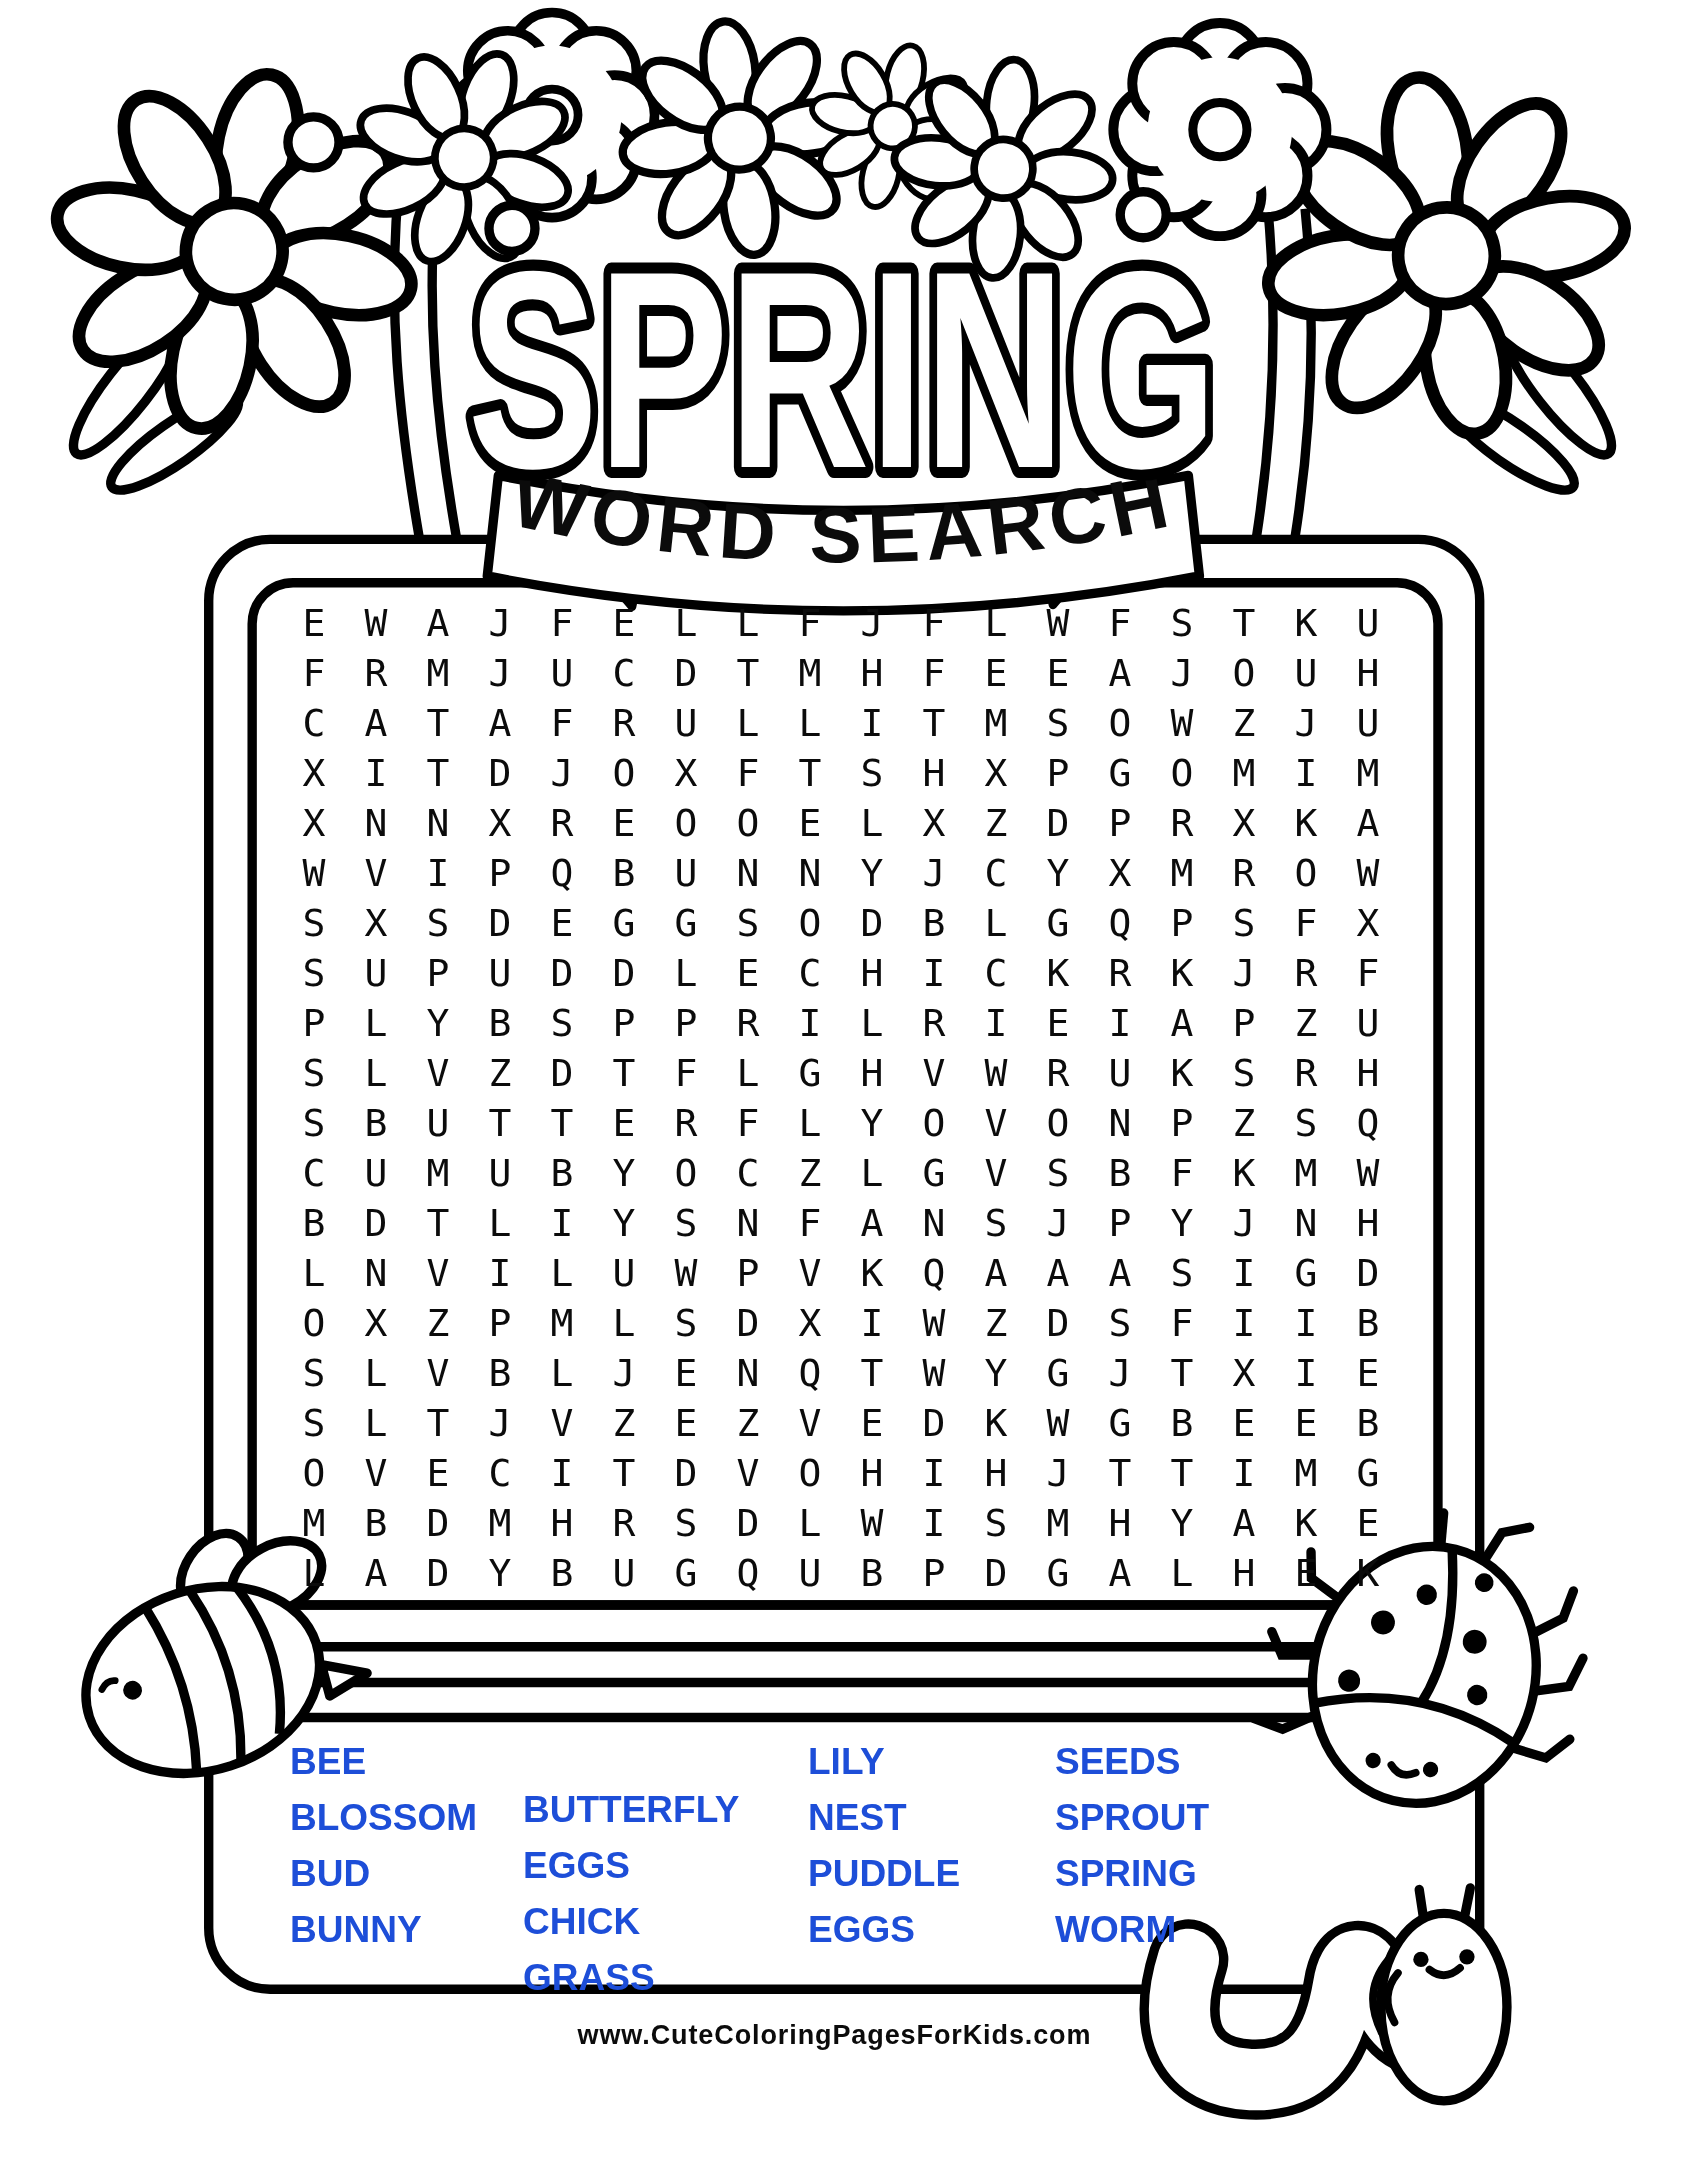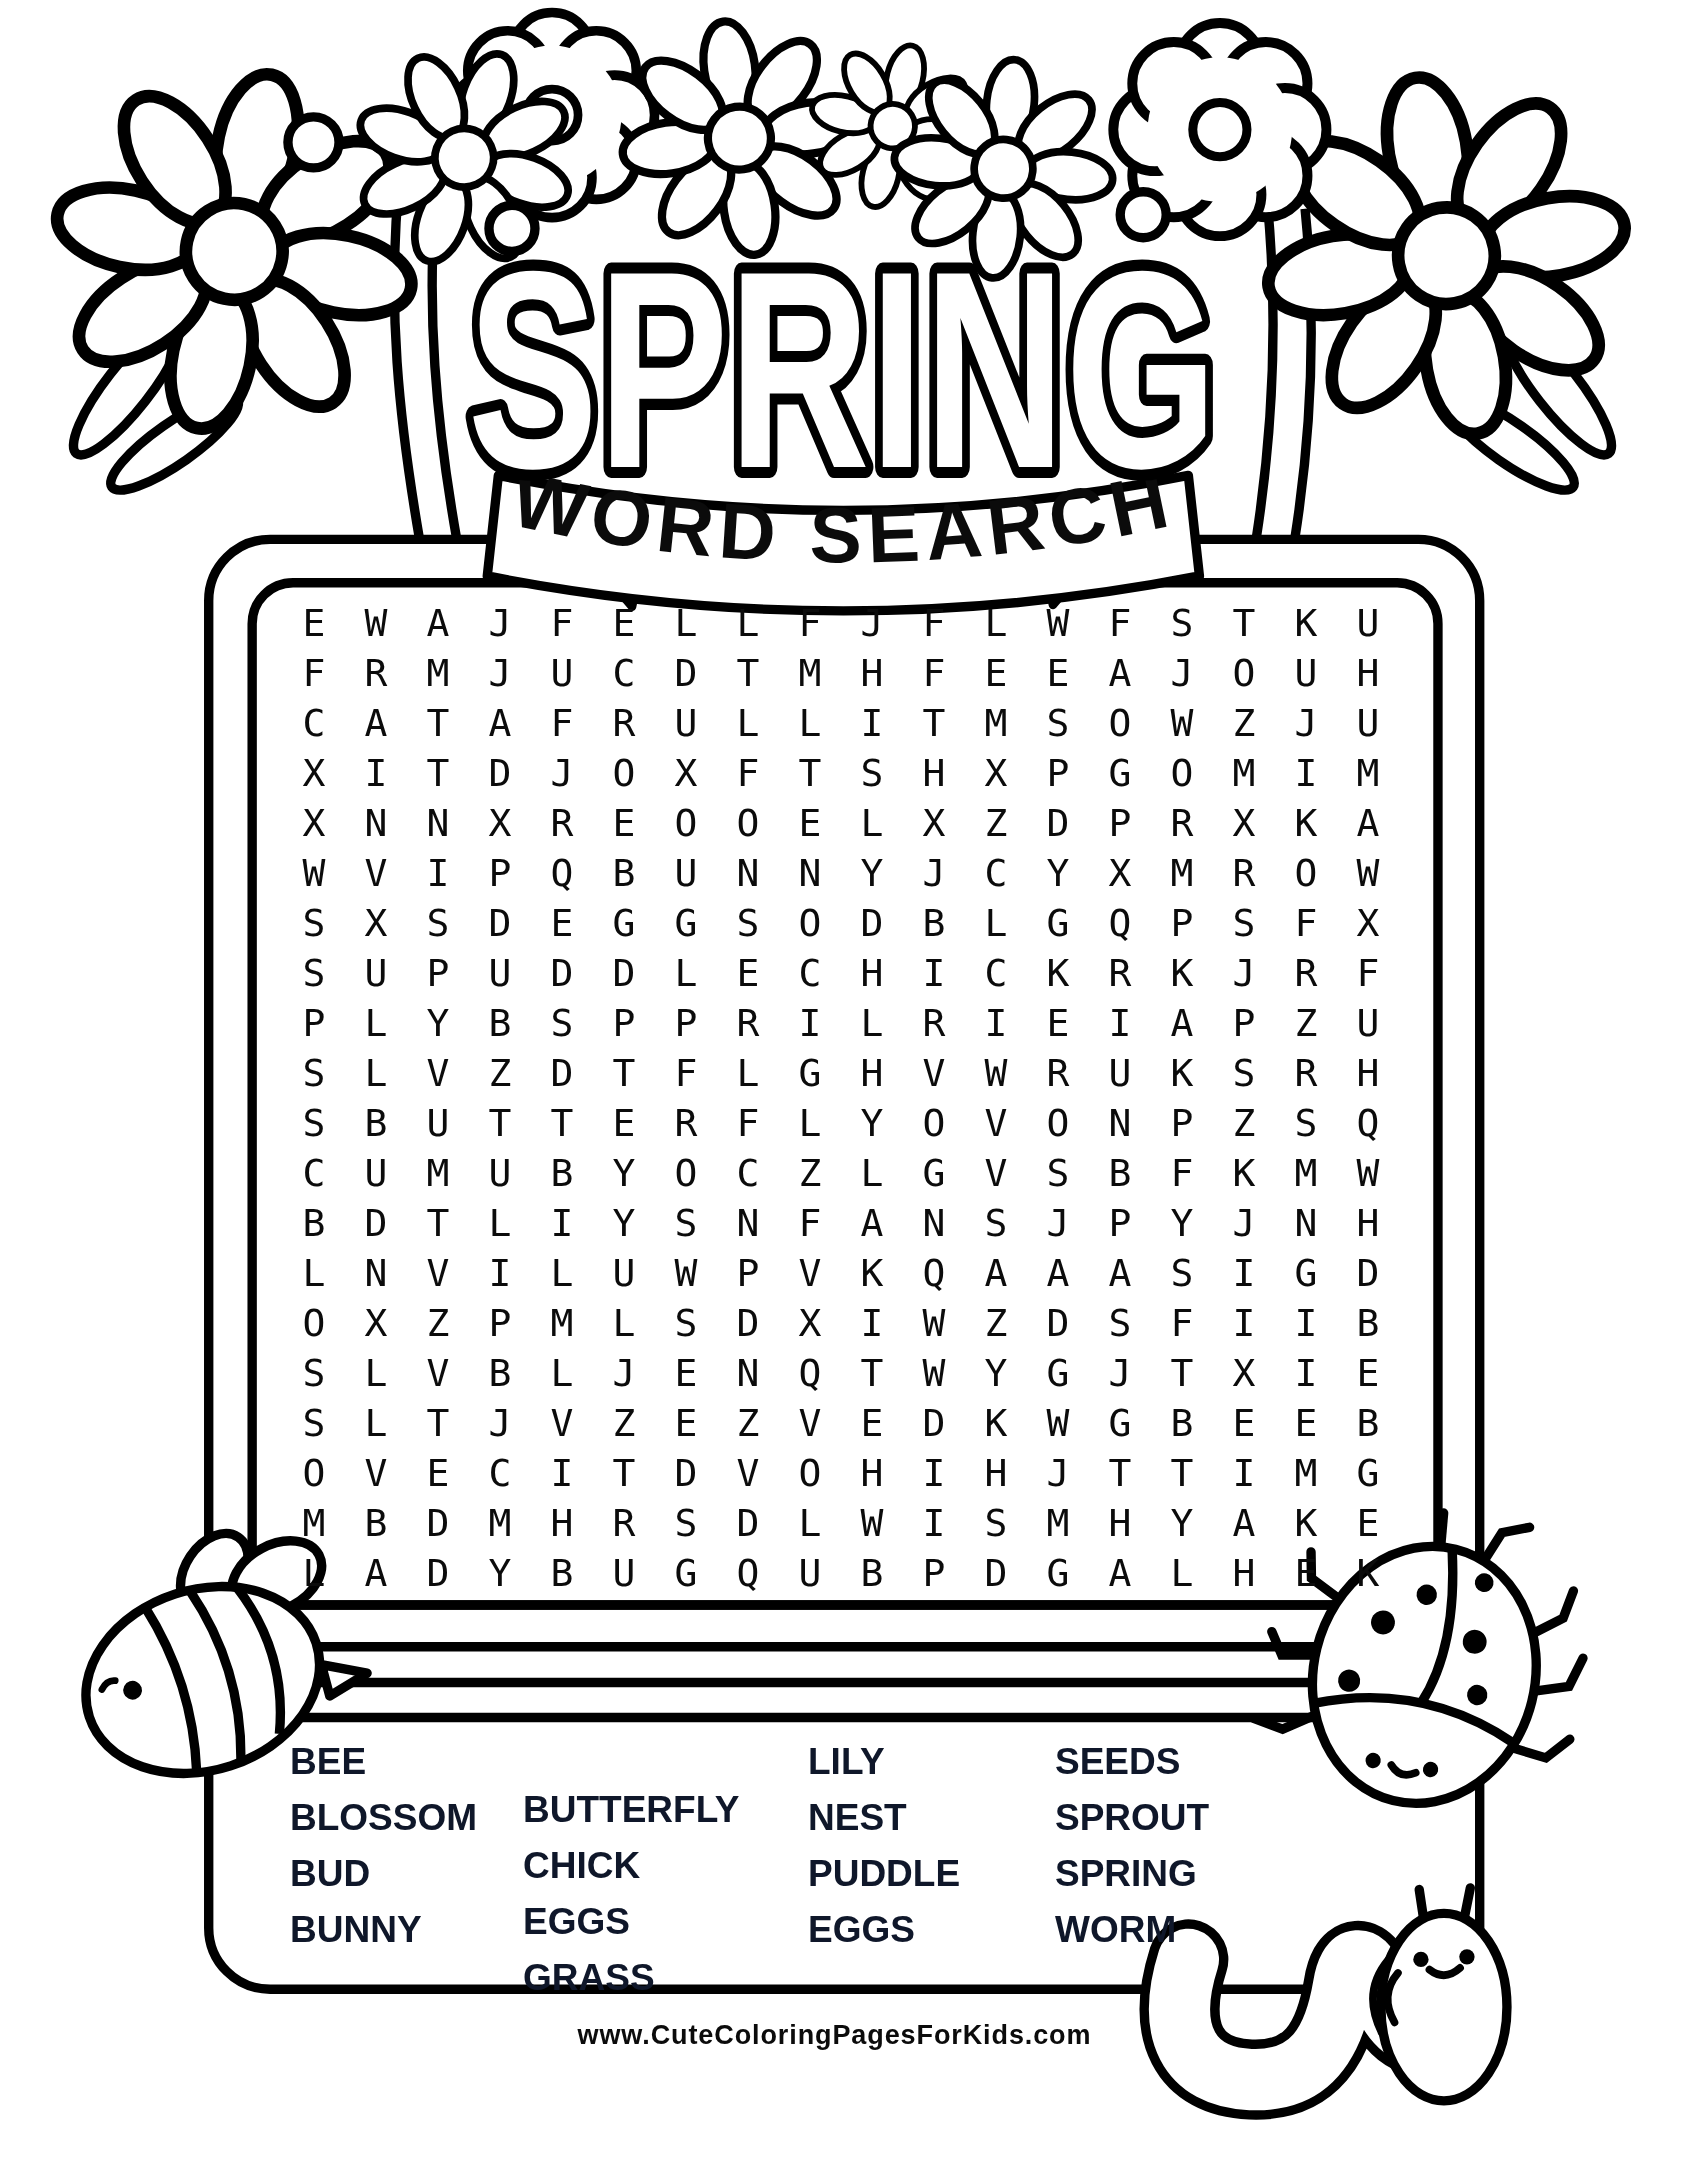--- a/index.html
+++ b/index.html
@@ -19,21 +19,21 @@
     font-family:"DejaVu Sans Mono", monospace;
     font-size:38px; color:#0b0b0b;
   }
   .cell { display:flex; align-items:center; justify-content:center; }
 
   
   .words {
     position:absolute; left:290px; top:1734px; width:1158px;
     display:flex;
     font-family:"Liberation Sans", sans-serif;
-    font-weight:bold; font-size:37px; color:#0f172a;
+    font-weight:bold; font-size:37px; color:#1d4ed8;
   }
   .word-col:nth-child(1){ width:233px; }
   .word-col:nth-child(2){ width:285px;margin-top:48px; }
   .word-col:nth-child(3){ width:247px; }
   .word-col:nth-child(4){ width:204px; }
   .word { line-height:56px; white-space:nowrap; }
 
   .footer {
     position:absolute; left:204px; top:2020px; width:1261px;
     text-align:center;
@@ -540,22 +540,22 @@
 
   <div class="words">
       <div class="word-col">
         <div class="word">BEE</div>
         <div class="word">BLOSSOM</div>
         <div class="word">BUD</div>
         <div class="word">BUNNY</div>
       </div>
       <div class="word-col">
         <div class="word">BUTTERFLY</div>
+        <div class="word">EGGS</div>
         <div class="word">CHICK</div>
-        <div class="word">EGGS</div>
         <div class="word">GRASS</div>
       </div>
       <div class="word-col">
         <div class="word">LILY</div>
         <div class="word">NEST</div>
         <div class="word">PUDDLE</div>
         <div class="word">EGGS</div>
       </div>
       <div class="word-col">
         <div class="word">SEEDS</div>

